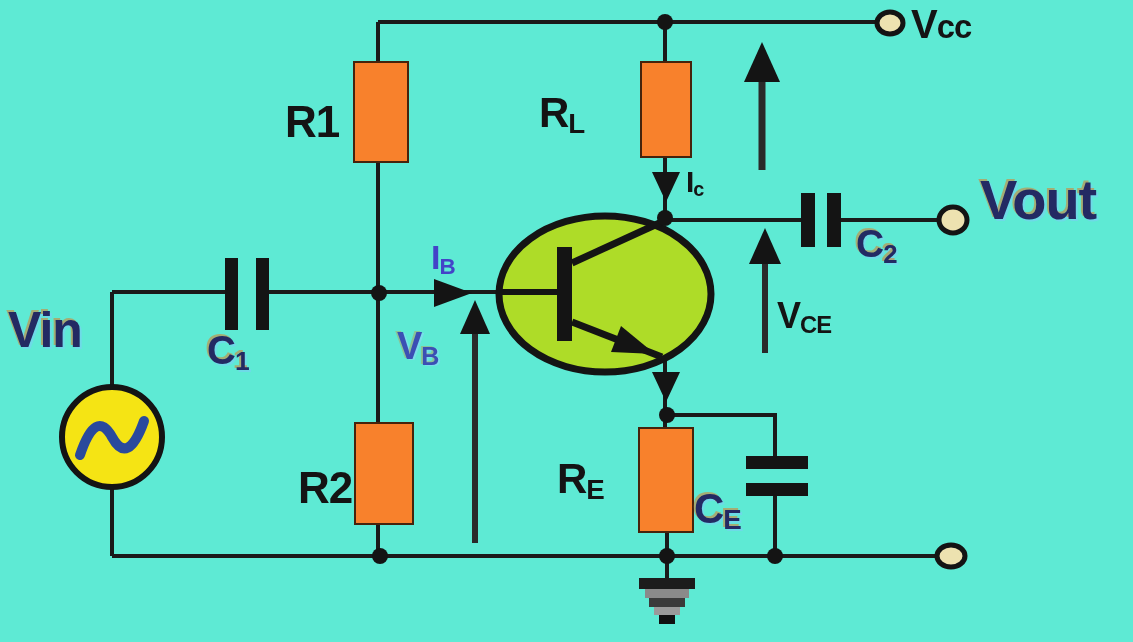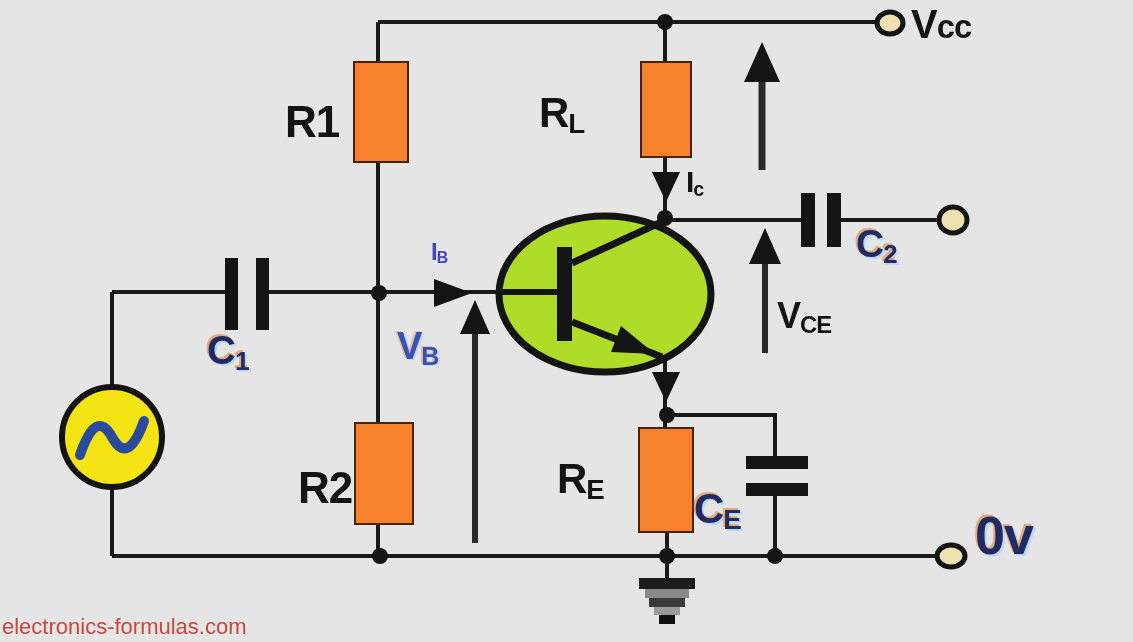--- a/index.html
+++ b/index.html
@@ -1,19 +1,19 @@
 <!DOCTYPE html>
 <html><head>
 <meta charset="utf-8">
 <style>
   html,body { margin:0; padding:0; }
   body { font-family: "Liberation Sans", sans-serif; }
   #stage {
     position:relative; width:1133px; height:642px;
-    background:#e5e5e5; overflow:hidden;
+    background:#5eead4; overflow:hidden;
   }
   #circuit-svg { position:absolute; left:0; top:0; z-index:1; }
   .lbl { position:absolute; z-index:2; font-weight:bold; color:#141414;
          line-height:1; white-space:nowrap; letter-spacing:-1px; }
   .navy { color:#232a63;
           text-shadow:-2px -2px 0 rgba(222,122,36,.55), 2px 2px 0 rgba(130,200,255,.45); }
   .blue { color:#4343c8; }
   .vblue { color:#3b4fb4;
            text-shadow:-2px -1px 0 rgba(222,122,36,.35), 2px 1px 0 rgba(150,210,255,.5); }
   .sub { font-size:.66em; position:relative; top:.22em; letter-spacing:-1px; }
@@ -122,35 +122,35 @@
 
   <div class="lbl" style="left:911px; top:4px; font-size:40px;"><span>V</span><span class="termsub">cc</span></div>
 
   <div class="lbl" style="left:285px; top:100px; font-size:44px;">R1</div>
 
   <div class="lbl" style="left:539px; top:92px; font-size:42px;"><span>R</span><span class="sub">L</span></div>
 
 
   <div class="lbl" style="left:678px; top:167px; font-size:30px;margin-left:8px;"><span>I</span><span class="sub">c</span></div>
 
+  <div class="lbl navy" style="left:980px; top:172px; font-size:56px;">Vout</div>
 
   <div class="lbl navy" style="left:856px; top:224px; font-size:39px;"><span>C</span><span class="sub">2</span></div>
 
   <div class="lbl" style="left:777px; top:298px; font-size:36px;"><span>V</span><span class="sub">CE</span></div>
 
-  <div class="lbl blue" style="left:431px; top:240px; font-size:24px;"><span>I</span><span class="sub">B</span></div>
+  <div class="lbl blue" style="left:431px; top:240px; font-size:34px;"><span>I</span><span class="sub">B</span></div>
 
   <div class="lbl vblue" style="left:397px; top:327px; font-size:38px;"><span>V</span><span class="sub">B</span></div>
 
+  <div class="lbl navy" style="left:8px; top:305px; font-size:50px;">Vin</div>
 
   <div class="lbl navy" style="left:191px; top:330px; font-size:40px;margin-left:16px;"><span>C</span><span class="sub">1</span></div>
 
   <div class="lbl" style="left:284px; top:466px; font-size:44px;margin-left:14px;">R2</div>
 
   <div class="lbl" style="left:557px; top:458px; font-size:42px;"><span>R</span><span class="sub">E</span></div>
 
   <div class="lbl navy" style="left:694px; top:488px; font-size:42px;"><span>C</span><span class="sub">E</span></div>
 
-  <div class="lbl navy" style="left:975px; top:508px; font-size:54px;">0v</div>
 
-  <div id="watermark" style="left:2px; top:614px;">electronics-formulas.com</div>
 
 </div>
 
 </body></html>

